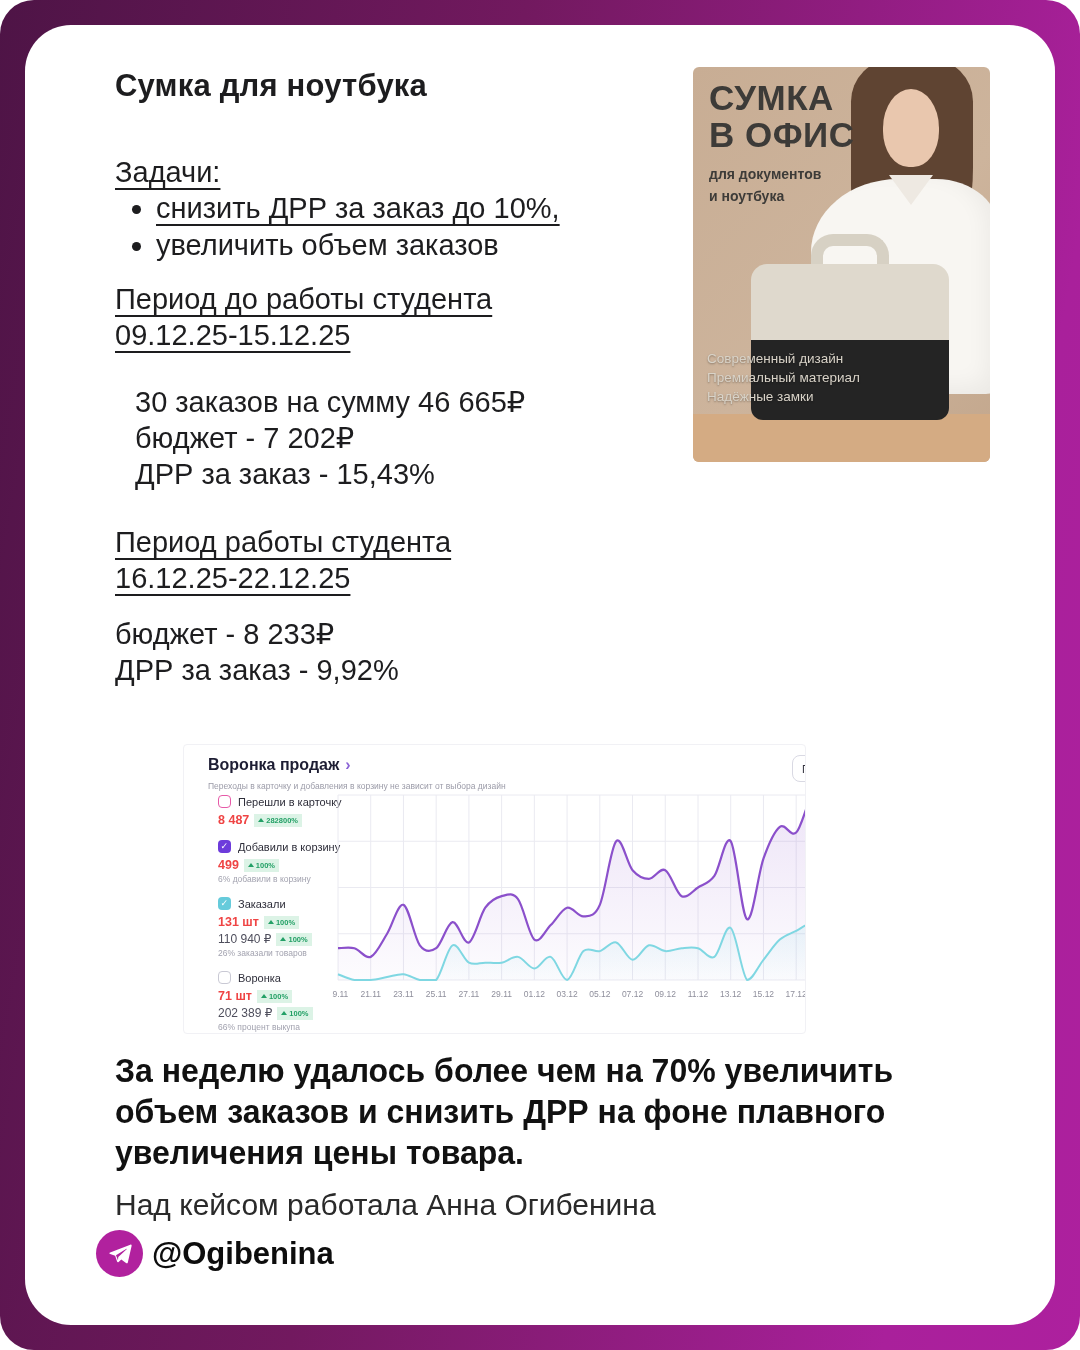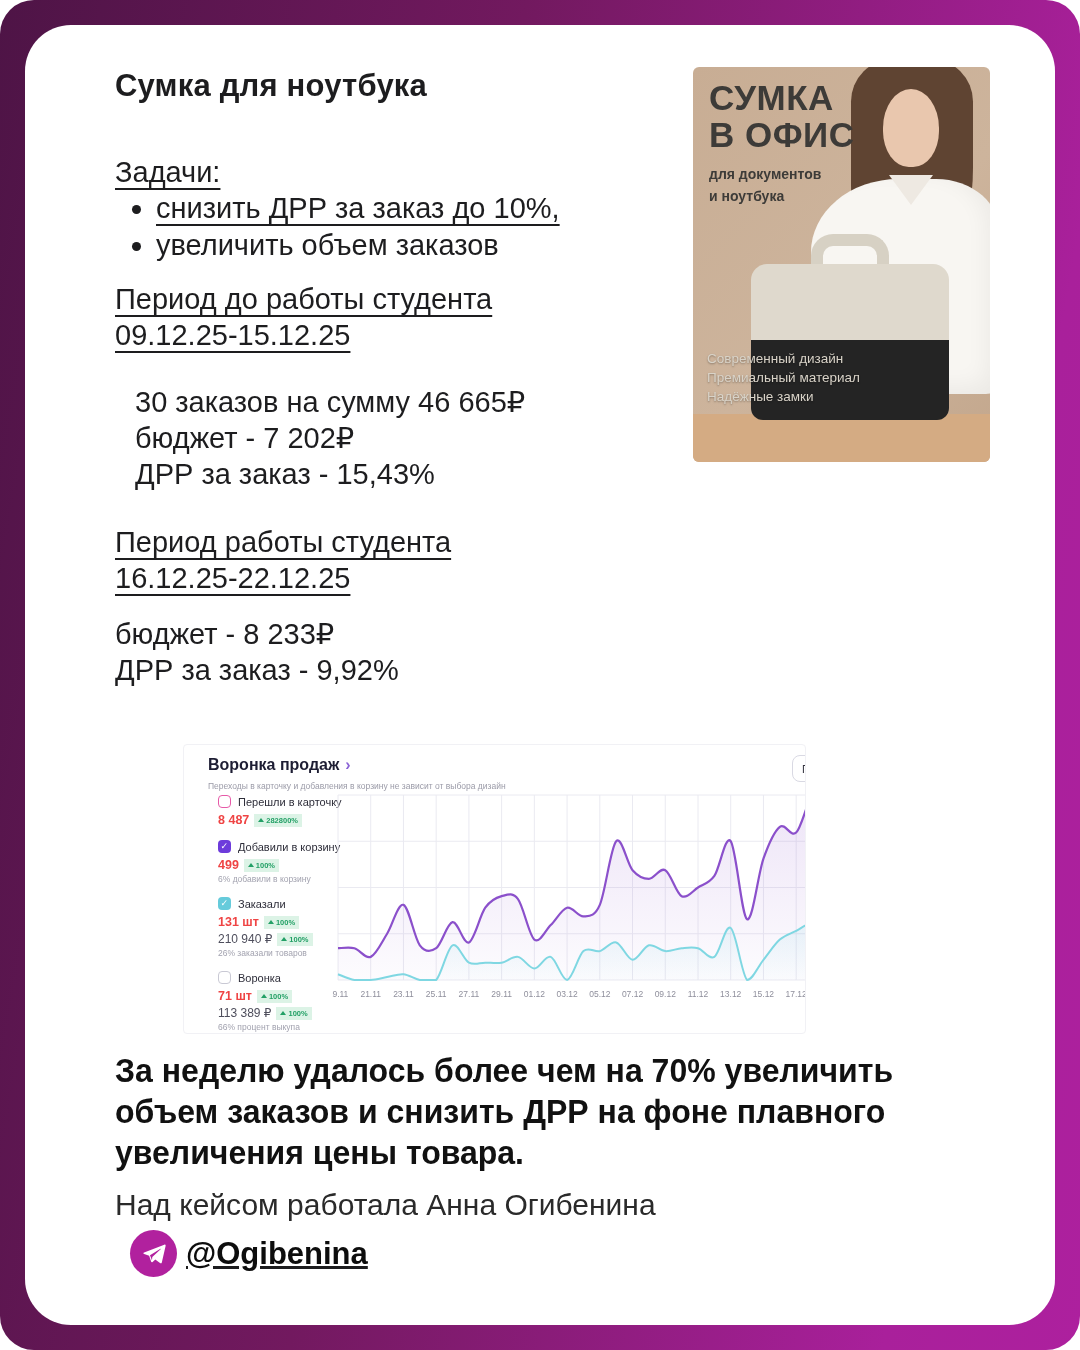--- a/index.html
+++ b/index.html
@@ -91,21 +91,21 @@
   .tri { width:0; height:0; border-left:3px solid transparent; border-right:3px solid transparent;
     border-bottom:4px solid #23a066; display:inline-block; }
   .lg-note { font-size:8.5px; color:#a2a2af; margin-top:2px; }
 
   .plot { position:absolute; left:148px; top:40px; width:578px; height:240px; }
 
   
   .summary { left:115px; top:1050px; width:920px; font-size:33px; font-weight:800;
     line-height:41px; color:#111; transform:scaleX(.97); transform-origin:left top; }
   .credit { left:115px; top:1188px; font-size:30px; color:#2a2a2a; }
-  .tg-row { left:130px; top:1230px; display:flex; align-items:center; gap:9px;text-decoration:underline; }
+  .tg-row { left:96px; top:1230px; display:flex; align-items:center; gap:9px; }
   .tg-circle { width:47px; height:47px; border-radius:50%; background:#b1219e;
     display:flex; align-items:center; justify-content:center; }
   .tg-handle { font-size:31px; font-weight:800; color:#0d0d0d; }
 </style>
 </head>
 <body>
 
 <div class="frame">
   <div class="card"></div>
 
@@ -206,42 +206,42 @@
           <span class="lg-label">Заказали</span>
         </div>
         <div class="lg-val">
           <span class="v-bold">131 шт</span>
           <span class="badge">
               <i class="tri"></i>
               <span>100%</span>
             </span>
         </div>
         <div class="lg-val">
-          <span class="v-reg">210 940 ₽</span>
+          <span class="v-reg">110 940 ₽</span>
           <span class="badge">
               <i class="tri"></i>
               <span>100%</span>
             </span>
         </div>
         <div class="lg-note">26% заказали товаров</div>
       </div>
       <div class="lg-item">
         <div class="lg-head">
           <span class="cb cb-gray"></span>
           <span class="lg-label">Воронка</span>
         </div>
         <div class="lg-val">
           <span class="v-bold">71 шт</span>
           <span class="badge">
               <i class="tri"></i>
               <span>100%</span>
             </span>
         </div>
         <div class="lg-val">
-          <span class="v-reg">113 389 ₽</span>
+          <span class="v-reg">202 389 ₽</span>
           <span class="badge">
               <i class="tri"></i>
               <span>100%</span>
             </span>
         </div>
         <div class="lg-note">66% процент выкупа</div>
       </div>
     </div>
 
     <div class="plot" id="plot"><svg width="578" height="240" viewBox="0 0 578 240">

